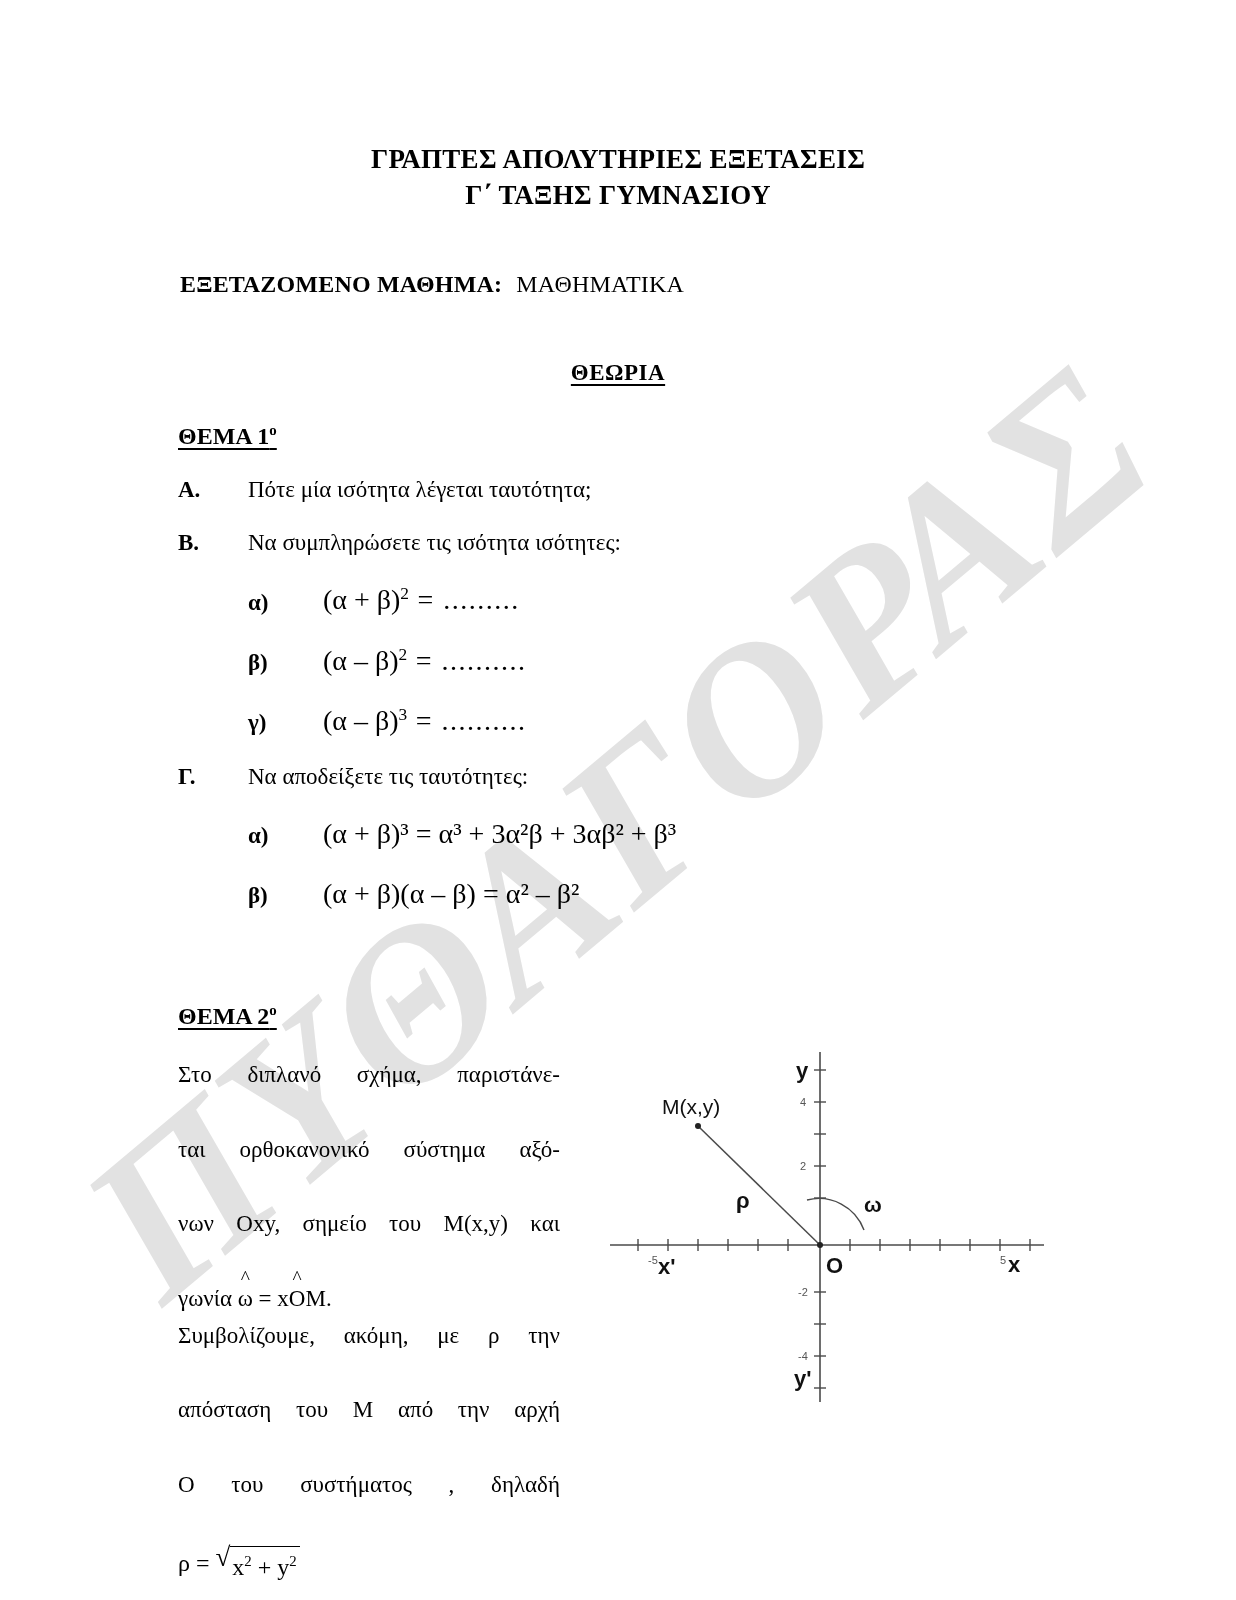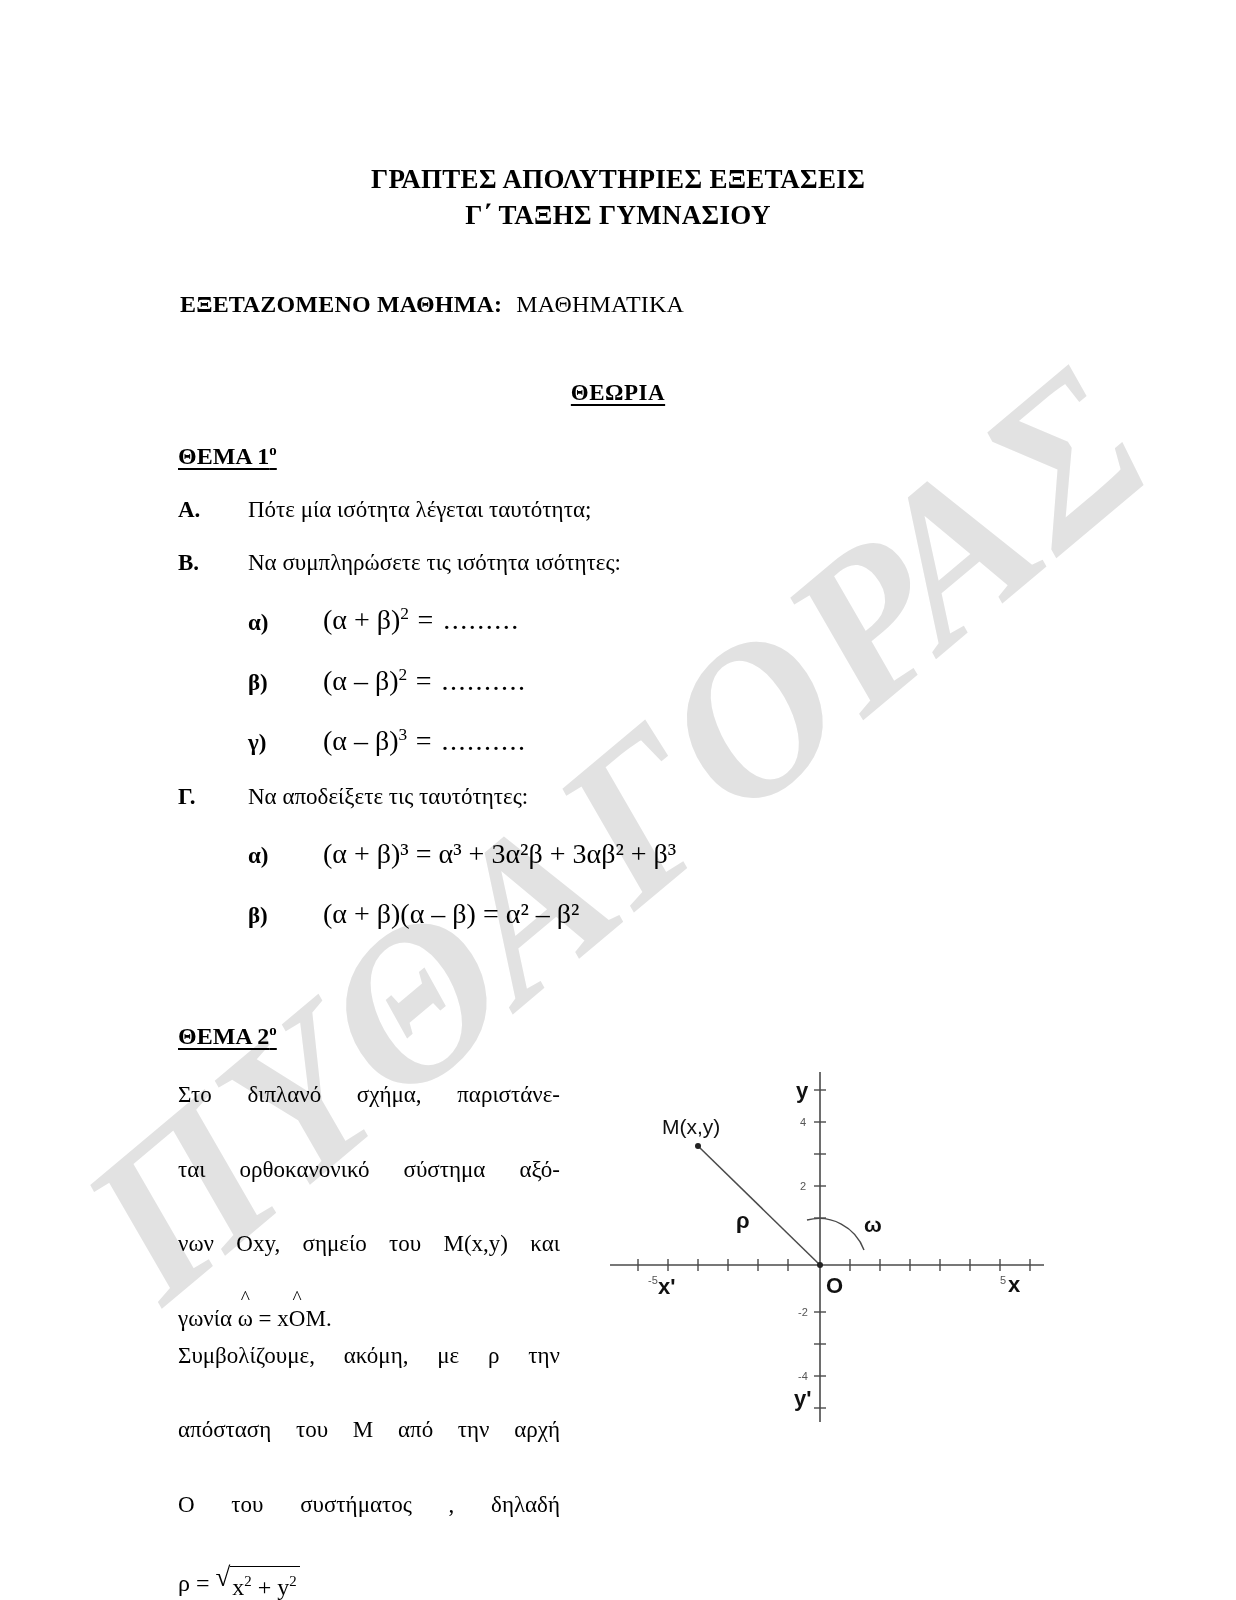--- a/index.html
+++ b/index.html
@@ -41,21 +41,20 @@
   }
 
   
   .doc-title {
     text-align: center;
     font-weight: 700;
     font-size: 27px;
     line-height: 1.32;
     letter-spacing: 0.3px;
     padding-top: 142px;
-    margin-top: 20px;
   }
   .doc-title .line2 { display: block; }
 
   .subject-line {
     margin-top: 58px;
     padding-left: 180px;
     font-size: 24px;
     letter-spacing: 0.2px;
   }
   .subject-label {

